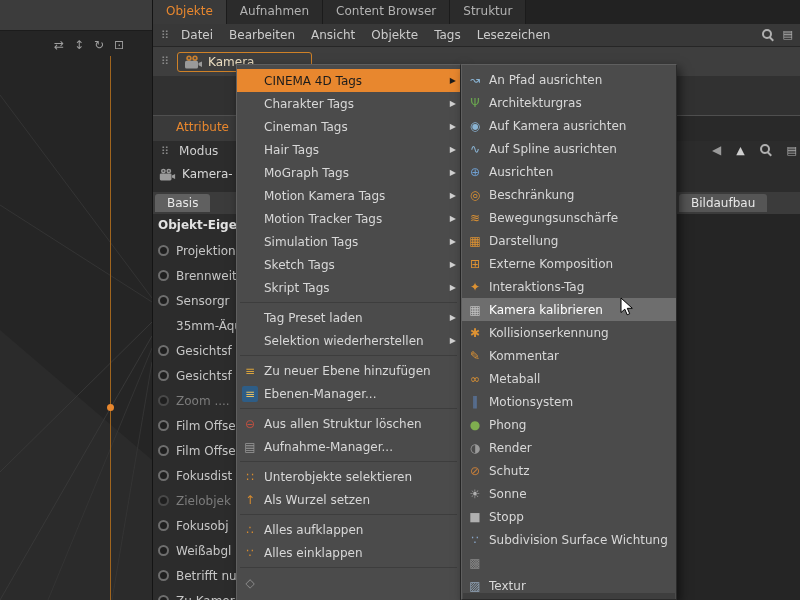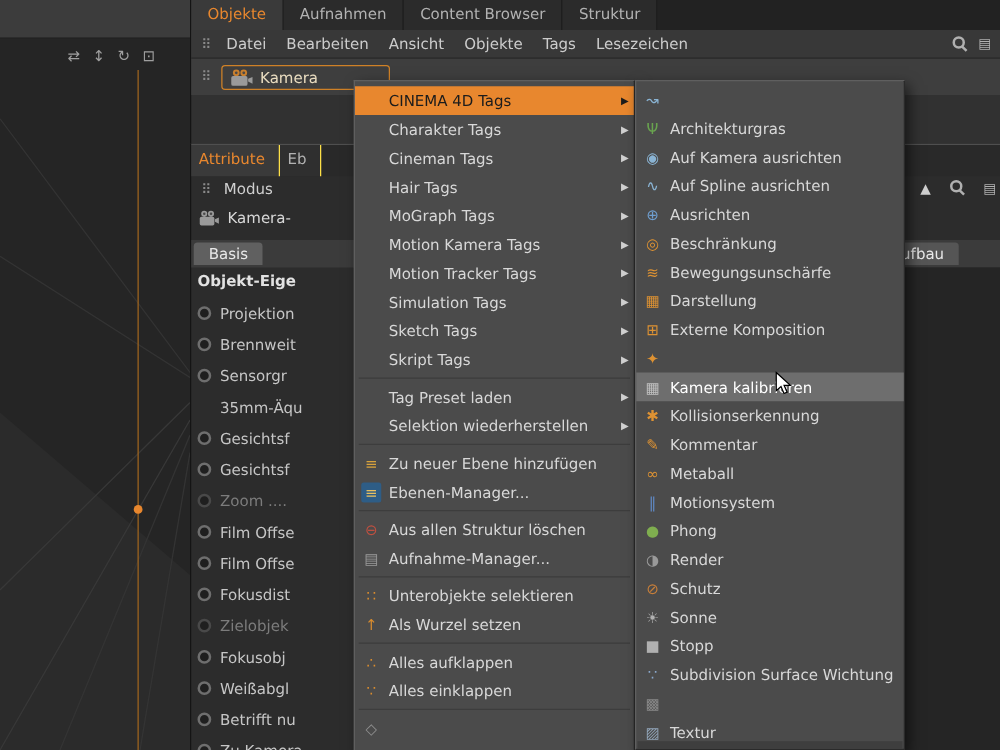--- a/index.html
+++ b/index.html
@@ -28,41 +28,41 @@
   .mag{width:12px;height:12px;position:relative;display:inline-block;}
   .mag::before{content:"";position:absolute;width:6px;height:6px;border:2px solid #b0b0b0;border-radius:50%;left:0;top:0;}
   .mag::after{content:"";position:absolute;width:5px;height:2px;background:#b0b0b0;transform:rotate(45deg);left:7px;top:9px;}
   .small-glyph{color:#b0b0b0;font-size:11px;}
   #object-row{position:absolute;left:0;top:47px;right:0;height:29px;background:#3e3e3e;display:flex;align-items:center;padding-left:4px;}
   #camera-box{display:flex;align-items:center;gap:5px;border:1px solid #cf8127;border-radius:3px;padding:2px 8px 2px 5px;width:120px;color:#e9dcc0;margin-left:4px;}
 
   
   #attr-panel{position:absolute;left:152px;top:115px;width:648px;height:485px;background:#2c2c2c;border-left:1px solid #141414;}
   .ap-tabrow{position:absolute;left:0;top:0;width:100%;height:25px;background:#292929;border-top:1px solid #4f4f4f;display:flex;}
-  .atab{padding:4px 11px 0 6px;height:21px;background:#2f2f2f;border-right:1px solid #fde047;color:#b2b2b2;}
+  .atab{padding:4px 11px 0 23px;height:21px;background:#2f2f2f;border-right:1px solid #fde047;color:#b2b2b2;}
   .atab.active{background:#3a3a3a;color:#e8872e;}
   #mode-row{position:absolute;left:4px;top:29px;display:flex;align-items:center;gap:6px;color:#cfcfcf;}
   #ap-iconrow{position:absolute;left:540px;top:28px;width:104px;display:flex;gap:15px;align-items:center;justify-content:flex-end;}
   #obj-title-row{position:absolute;left:5px;top:52px;display:flex;align-items:center;gap:6px;color:#d8d8d8;}
   .ap-tabs2{position:absolute;left:0;top:77px;width:100%;height:22px;background:#3b3b3b;}
   .tab2{position:absolute;top:2px;height:16px;padding:2px 12px 0 12px;background:#606060;color:#e8e8e8;border-radius:3px 3px 0 0;}
   #basis-tab{left:2px;text-align:right;}
   #bildaufbau-tab{left:526px;background:#555;}
   #section-title{position:absolute;left:5px;top:103px;font-weight:bold;color:#e2e2e2;}
   #props{position:absolute;left:0;top:123px;width:230px;}
   .prop-row{height:25px;display:flex;align-items:center;padding-left:5px;color:#c6c6c6;white-space:nowrap;}
   .prop-row.disabled{color:#7c7c7c;}
   .prop-dot{width:11px;height:11px;border-radius:50%;background:#1f1f1f;border:2px solid #6e6e6e;box-sizing:border-box;margin-right:7px;flex:none;}
   .prop-row.disabled .prop-dot{border-color:#494949;}
   .prop-spacer{width:18px;flex:none;}
   #ap-right-content{position:absolute;left:524px;top:99px;width:124px;height:386px;background:#252525;}
 
   
   .menu{position:absolute;background:#4b4b4b;border:1px solid #2a2a2a;border-top-color:#5f5f5f;border-left-color:#5f5f5f;
-        box-shadow:3px 4px 10px rgba(0,0,0,.55);box-sizing:border-box;margin-left:47px;}
+        box-shadow:3px 4px 10px rgba(0,0,0,.55);box-sizing:border-box;}
   #menu1{left:236px;top:64px;width:225px;height:537px;padding-top:4px;z-index:10;}
   #menu2{left:461px;top:64px;width:216px;height:536px;padding-top:3px;z-index:11;}
   .menu-item{height:23px;display:flex;align-items:center;padding-left:5px;color:#d8d8d8;white-space:nowrap;}
   .menu-item.sel-orange{background:#e8872e;color:#1c1c1c;}
   .menu-item.sel-gray{background:#6e6e6e;color:#ffffff;}
   .menu-item.disabled{color:#8b8b8b;}
   .mi-icon{width:16px;height:16px;margin-right:6px;flex:none;display:flex;align-items:center;justify-content:center;font-size:12px;line-height:16px;}
   .mi-label{flex:1;}
   .mi-arrow{width:12px;margin-right:4px;font-size:8px;color:#d0d0d0;text-align:right;flex:none;}
   .sel-orange .mi-arrow{color:#1c1c1c;}
@@ -337,20 +337,21 @@
       <div class="menu-item disabled">
         <span class="mi-icon" style="color: rgb(143, 143, 143);">◆</span>
         <span class="mi-label">Akt.-Zustand in Objekt</span>
       </div>
     </div>
 
   <div id="menu2" class="menu">
     <div id="menu2-partial"></div>
   <div class="menu-item">
         <span class="mi-icon" style="color: rgb(138, 180, 212);">↝</span>
+        <span class="mi-label">An Pfad ausrichten</span>
       </div>
       <div class="menu-item">
         <span class="mi-icon" style="color: rgb(105, 163, 79);">Ψ</span>
         <span class="mi-label">Architekturgras</span>
       </div>
       <div class="menu-item">
         <span class="mi-icon" style="color: rgb(138, 180, 212);">◉</span>
         <span class="mi-label">Auf Kamera ausrichten</span>
       </div>
       <div class="menu-item">
@@ -372,20 +373,21 @@
       <div class="menu-item">
         <span class="mi-icon" style="color: rgb(221, 146, 51);">▦</span>
         <span class="mi-label">Darstellung</span>
       </div>
       <div class="menu-item">
         <span class="mi-icon" style="color: rgb(221, 146, 51);">⊞</span>
         <span class="mi-label">Externe Komposition</span>
       </div>
       <div class="menu-item">
         <span class="mi-icon" style="color: rgb(221, 146, 51);">✦</span>
+        <span class="mi-label">Interaktions-Tag</span>
       </div>
       <div class="menu-item sel-gray">
         <span class="mi-icon" style="color: rgb(192, 192, 192);">▦</span>
         <span class="mi-label">Kamera kalibrieren</span>
       </div>
       <div class="menu-item">
         <span class="mi-icon" style="color: rgb(221, 146, 51);">✱</span>
         <span class="mi-label">Kollisionserkennung</span>
       </div>
       <div class="menu-item">

